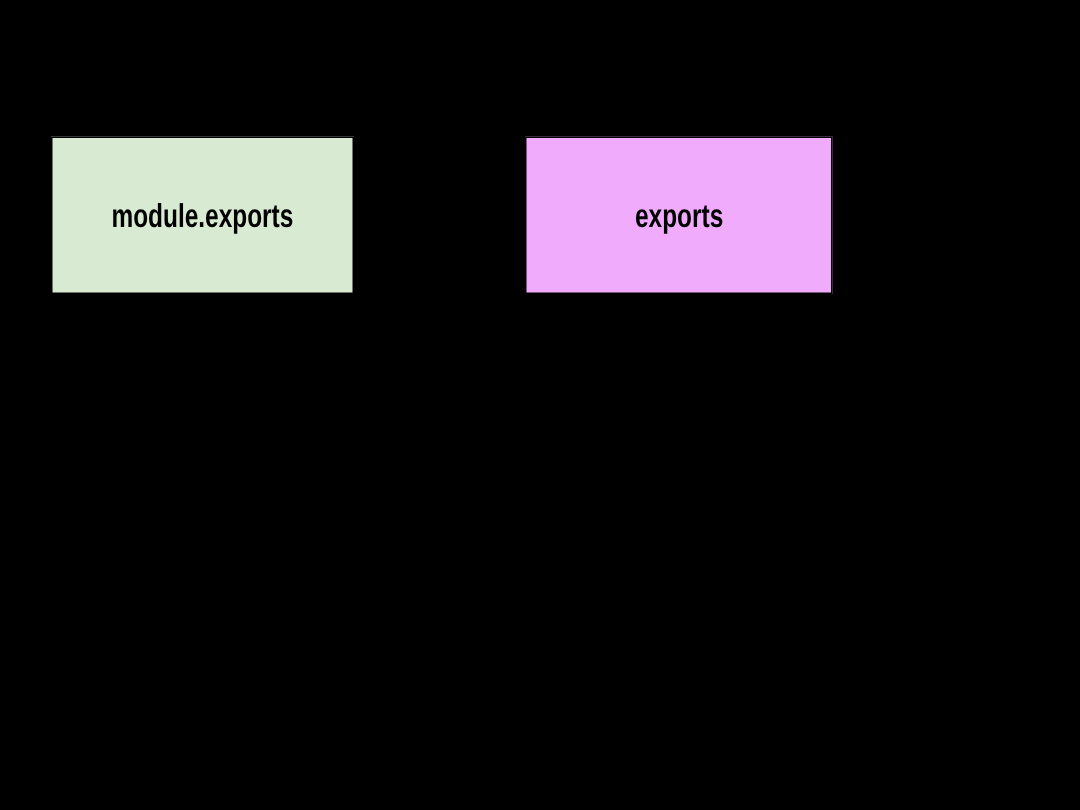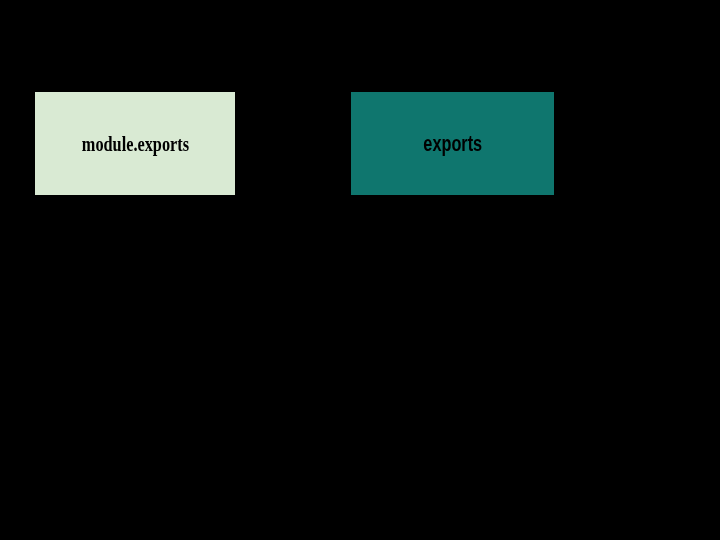--- a/index.html
+++ b/index.html
@@ -22,21 +22,20 @@
     display: flex;
     align-items: center;
     justify-content: center;
   }
   .node-module-exports {
     left: 34px;
     top: 91px;
     width: 202px;
     height: 105px;
     background: #d9ead3; 
-    font-family: Liberation Serif, serif;
   }
   .node-exports {
     left: 350px;
     top: 91px;
     width: 205px;
     height: 105px;
     background: #fff2cc;
   }
   .node-object {
     left: 200px;
@@ -58,18 +57,18 @@
 </style>
 </head>
 <body>
 
 <div class="canvas" style="background-color: rgb(0, 0, 0);">
 
   <div class="node node-module-exports" style="background-color: rgb(217, 234, 211);">
     <span class="node-label">module.exports</span>
   </div>
 
-  <div class="node node-exports" style="background-color: #0f766e;">
+  <div class="node node-exports" style="background-color: #f0abfc;">
     <span class="node-label">exports</span>
   </div>
 
 
 </div>
 
 </body></html>

